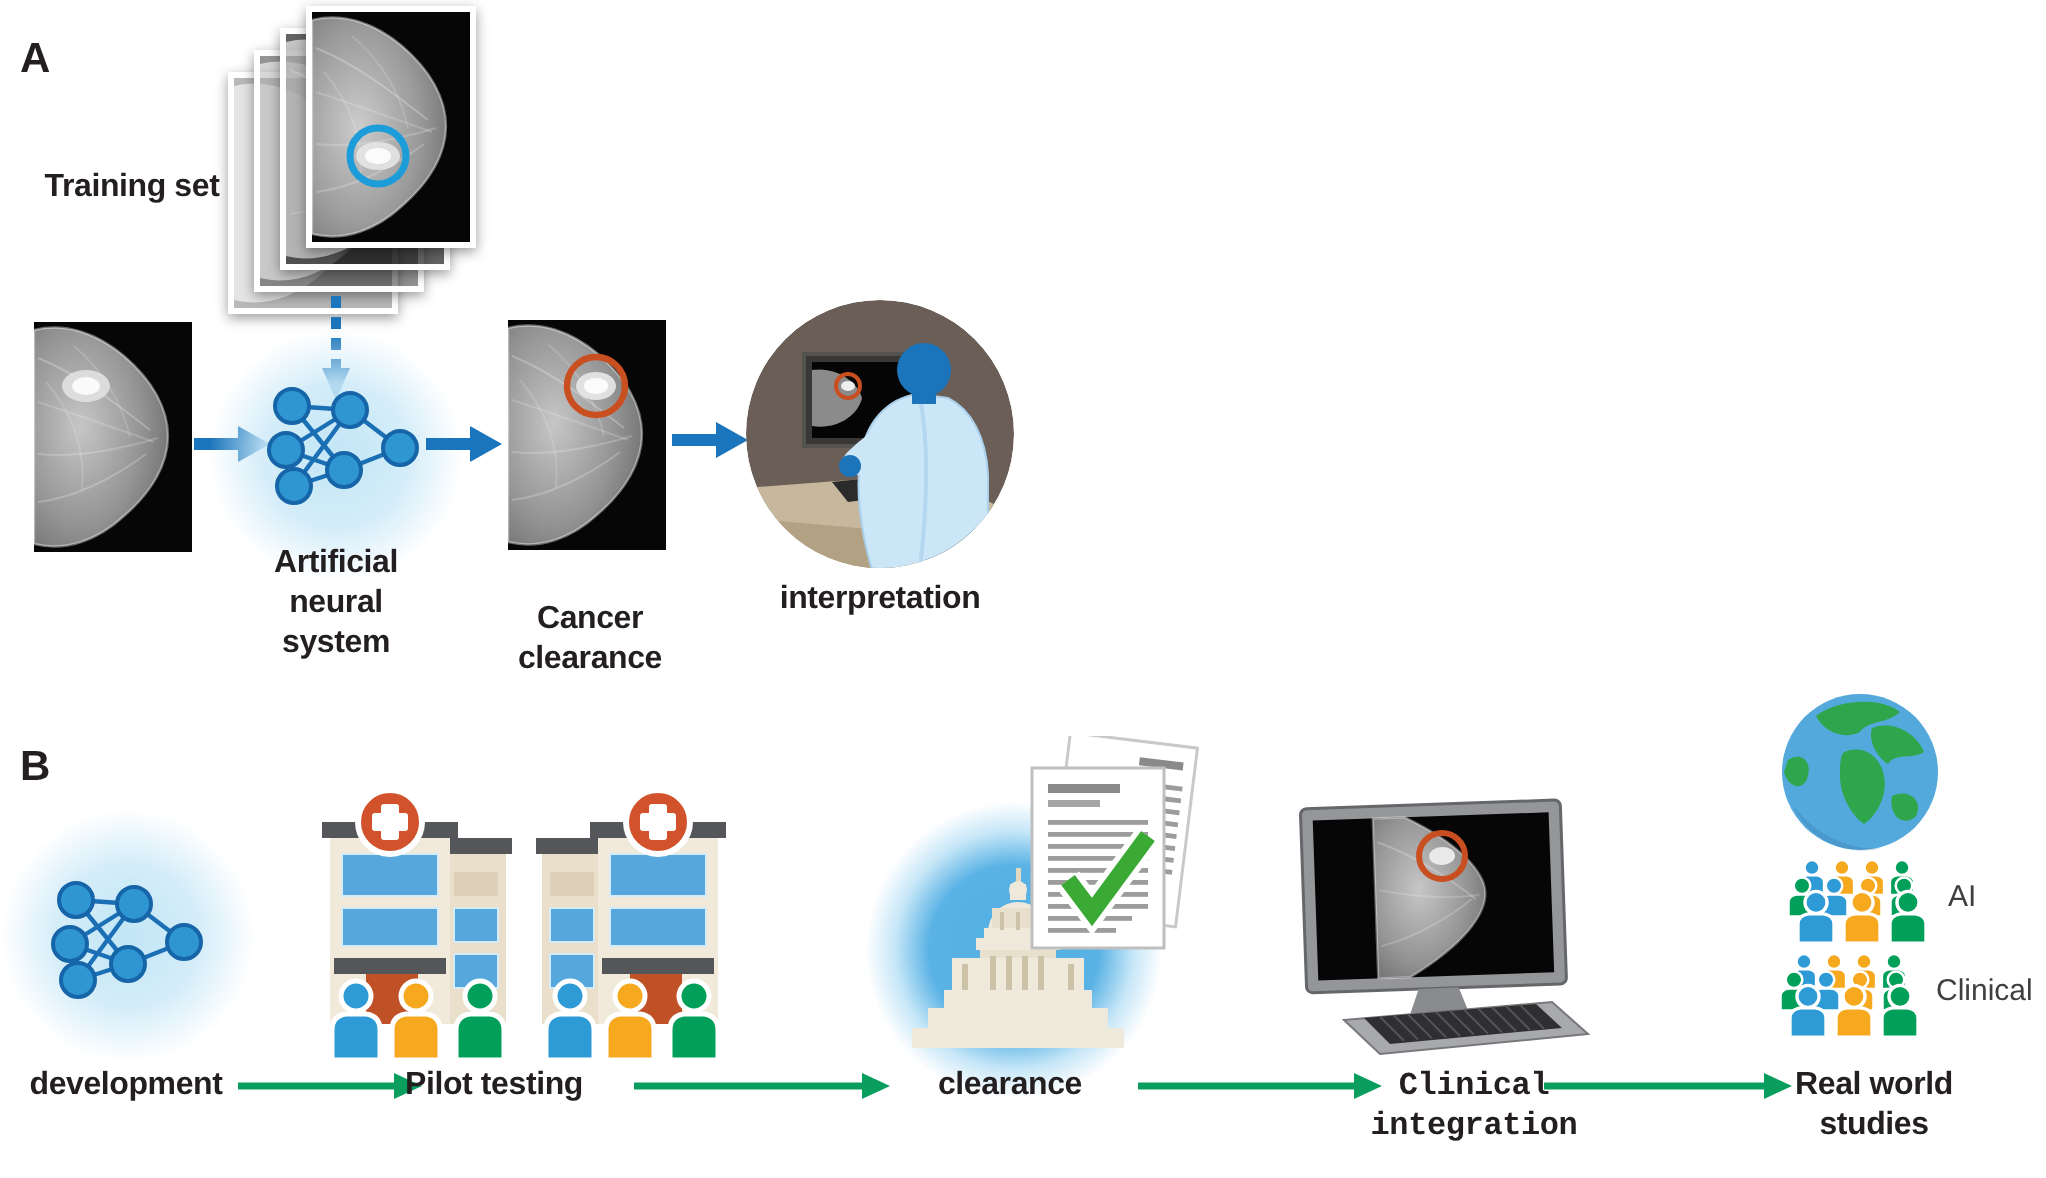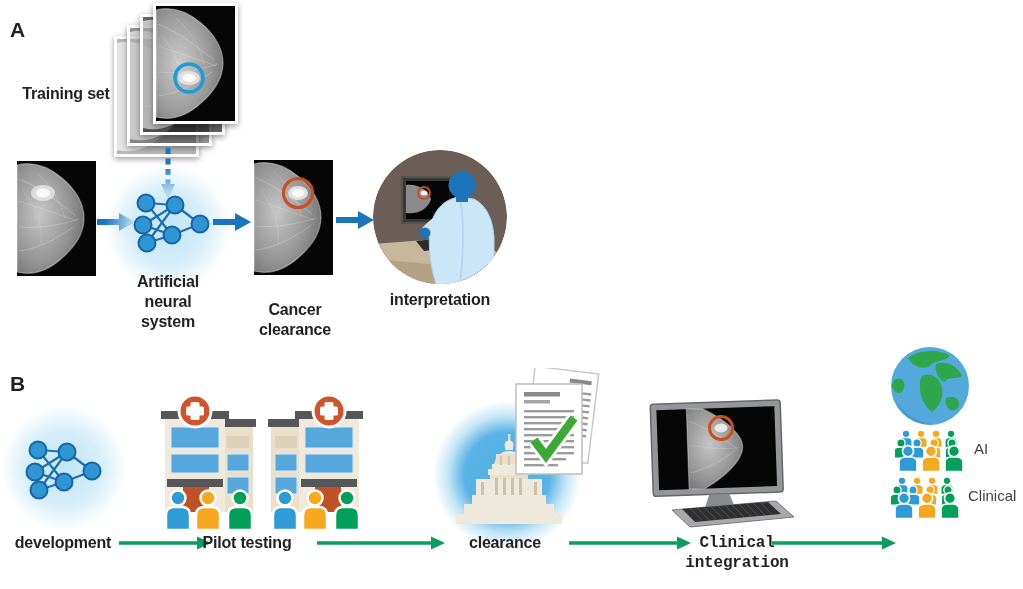--- a/index.html
+++ b/index.html
@@ -541,14 +541,18 @@
   <div class="lbl" style="left:190px;top:533px;width:114px;">
     <div>Pilot testing</div>
   </div>
   <div class="lbl" style="left:436px;top:533px;width:138px;">
     <div>clearance</div>
   </div>
   <div class="lbl" style="left:679px;top:533px;width:116px;font-family:Liberation Mono, monospace;">
     <div>Clinical</div>
     <div>integration</div>
   </div>
+  <div class="lbl" style="left:877px;top:533px;width:120px;">
+    <div>Real world</div>
+    <div>studies</div>
+  </div>
 
 </div>
 
 </body></html>

